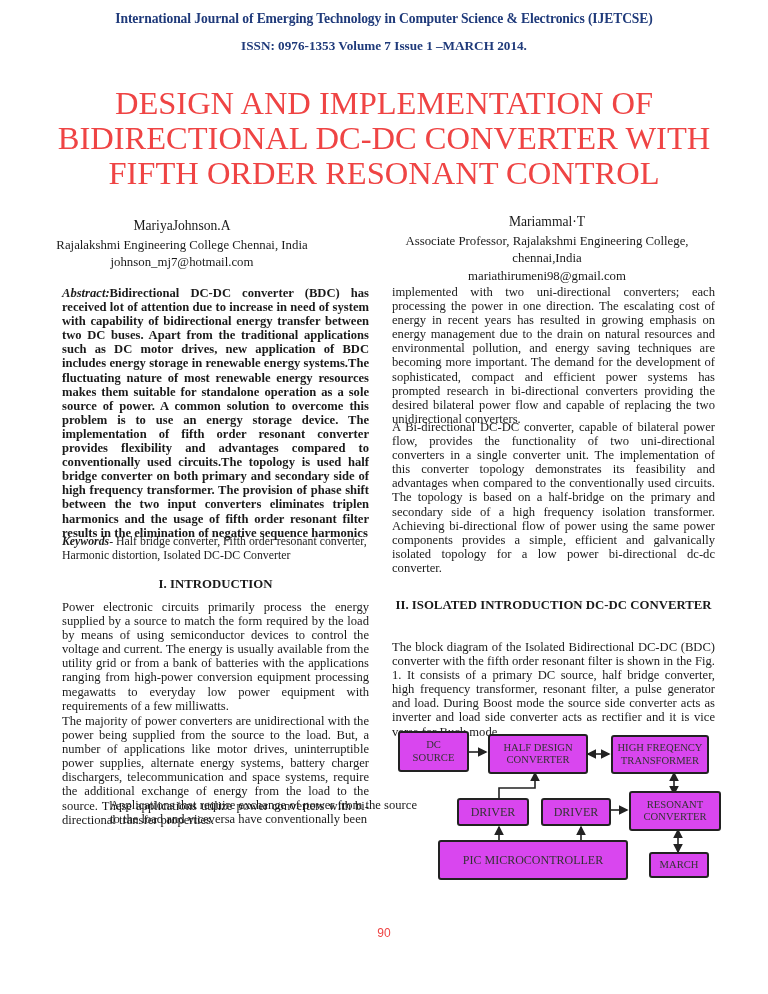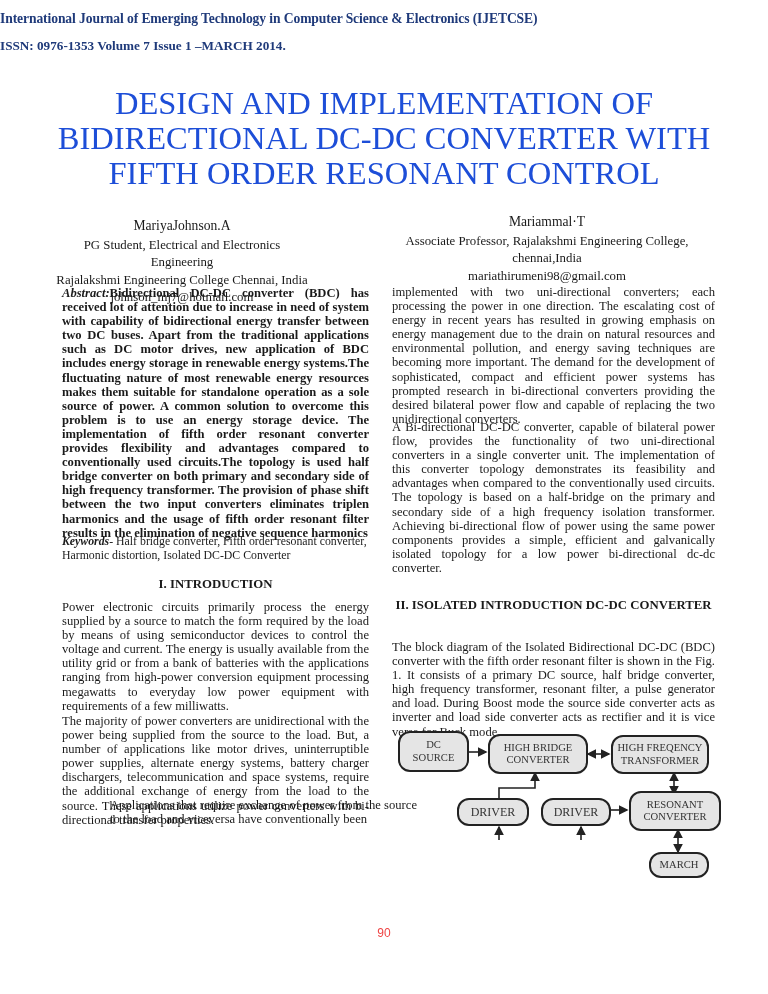--- a/index.html
+++ b/index.html
@@ -1,20 +1,20 @@
 <!DOCTYPE html>
 <html><head>
   <meta charset="utf-8">
   <style>
     html, body { margin: 0; padding: 0; background: #ffffff; }
     body { width: 768px; height: 994px; position: relative; overflow: hidden; font-family: "Liberation Serif", "DejaVu Serif", serif; color: #1a1a1a; }
-    .journal { position: absolute; left: 0; width: 768px; font-weight: bold; color: #1f3a7a; font-family: "Liberation Serif", serif; }
+    .journal { position: absolute; left: 0; width: 768px; text-align: center; font-weight: bold; color: #1f3a7a; font-family: "Liberation Serif", serif; }
     .journal-name { top: 11px; font-size: 13.6px; letter-spacing: -0.1px; }
     .journal-issn { top: 38px; font-size: 13.2px; }
-    .title { position: absolute; top: 86px; left: 0; width: 768px; text-align: center; font-size: 32.5px; line-height: 35px; color: #1d4ed8; font-weight: normal; }
+    .title { position: absolute; top: 86px; left: 0; width: 768px; text-align: center; font-size: 32.5px; line-height: 35px; color: #ef4444; font-weight: normal; }
     .title div { white-space: nowrap; }
     .author { position: absolute; text-align: center; font-size: 12.8px; line-height: 17.5px; color: #1a1a1a; }
     .author .name { font-size: 13.6px; margin-bottom: 2px; }
     .author-1 { left: 52px; width: 260px; top: 217px; }
     .author-2 { left: 392px; width: 310px; top: 213px; }
     .col { position: absolute; font-size: 12.6px; line-height: 14.1px; text-align: justify; }
     .col-left { left: 62px; width: 307px; }
     .col-right { left: 392px; width: 323px; }
     .abstract { top: 286px; font-weight: bold; }
     .abstract .lbl { font-style: italic; }
@@ -24,40 +24,39 @@
     .h-intro { left: 62px; width: 307px; top: 577px; }
     .h-isolated { left: 392px; width: 323px; top: 598px; }
     .p { margin: 0; }
     .intro-p1 { top: 600px; }
     .intro-p2 { top: 714px; }
     .intro-p3 { top: 798px; margin-left: 48px; }
     .right-p1 { top: 285px; }
     .right-p2 { top: 420px; }
     .right-p3 { top: 640px; }
     .diagram { position: absolute; left: 395px; top: 728px; width: 330px; height: 160px; }
-    .blk { position: absolute; border: 2.2px solid #222; border-radius: 12px; background: #e5e5e5; display: flex; align-items: center; justify-content: center; text-align: center; font-size: 10.6px; line-height: 12.5px; color: #333; box-sizing: border-box; }
+    .blk { position: absolute; border: 2.2px solid #222; border-radius: 3px; background: #d946ef; display: flex; align-items: center; justify-content: center; text-align: center; font-size: 10.6px; line-height: 12.5px; color: #333; box-sizing: border-box; }
     .blk.big { font-size: 12px; }
     .page-num { position: absolute; top: 926px; left: 0; width: 768px; text-align: center; font-family: Liberation Sans, sans-serif; font-size: 12px; color: #ef4444; }
     svg.wires { position: absolute; left: 0; top: 0; }
   </style>
 </head>
 <body>
 
 <div class="journal journal-name">International Journal of Emerging Technology in Computer Science &amp; Electronics (IJETCSE)</div>
 <div class="journal journal-issn">ISSN: 0976-1353 Volume 7 Issue 1 –MARCH 2014.</div>
 
 <div class="title">
   <div>DESIGN AND IMPLEMENTATION OF</div>
   <div>BIDIRECTIONAL DC-DC CONVERTER WITH</div>
   <div>FIFTH ORDER RESONANT CONTROL</div>
 </div>
 
 <div class="author author-1">
   <div class="name">MariyaJohnson.A</div>
-  <div>PG Student, Electrical and Electronics Engineering</div>
   <div>Rajalakshmi Engineering College Chennai, India</div>
   <div>johnson_mj7@hotmail.com</div>
 </div>
 
 <div class="author author-2">
   <div class="name">Mariammal·T</div>
   <div>Associate Professor, Rajalakshmi Engineering College,</div>
   <div>chennai,India</div>
   <div>mariathirumeni98@gmail.com</div>
 </div>
@@ -114,21 +113,21 @@
   </svg>
 
   <div class="blk" style="left:3px; top:3px; width:71px; height:41px;">
     <div>
         <div>DC</div>
         <div>SOURCE</div>
       </div>
   </div>
   <div class="blk" style="left:93px; top:6px; width:100px; height:40px;">
     <div>
-        <div>HIGH BRIDGE</div>
+        <div>HALF DESIGN</div>
         <div>CONVERTER</div>
       </div>
   </div>
   <div class="blk" style="left:216px; top:7px; width:98px; height:39px;">
     <div>
         <div>HIGH FREQENCY</div>
         <div>TRANSFORMER</div>
       </div>
   </div>
   <div class="blk big" style="left:62px; top:70px; width:72px; height:28px;">
@@ -136,18 +135,21 @@
   </div>
   <div class="blk big" style="left:146px; top:70px; width:70px; height:28px;">
     <span>DRIVER</span>
   </div>
   <div class="blk" style="left:234px; top:63px; width:92px; height:40px;">
     <div>
         <div>RESONANT</div>
         <div>CONVERTER</div>
       </div>
   </div>
+  <div class="blk big" style="left:43px; top:112px; width:190px; height:40px;">
+    <span>PIC MICROCONTROLLER</span>
+  </div>
   <div class="blk" style="left:254px; top:124px; width:60px; height:26px;">
     <span>MARCH</span>
   </div>
 </div>
 
 <div class="page-num">90</div>
 
 </body></html>

